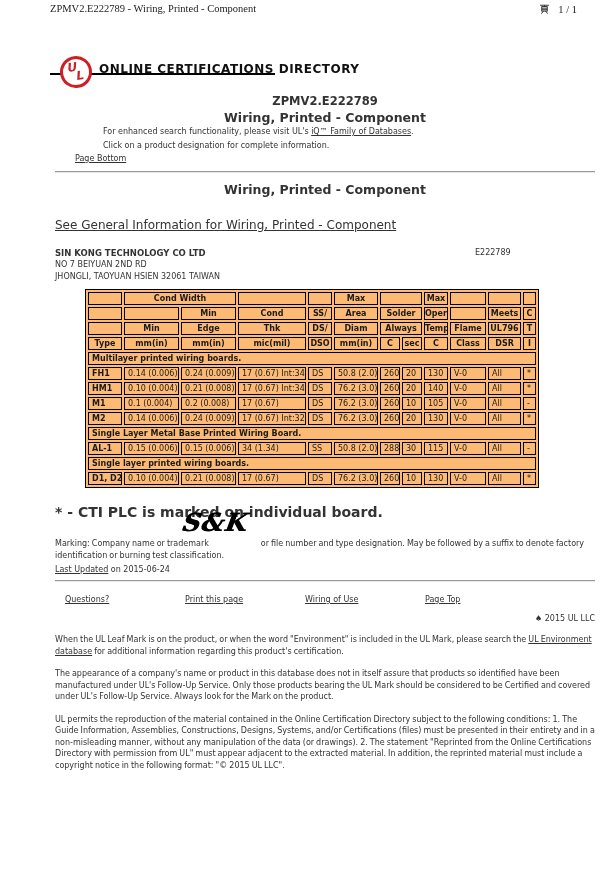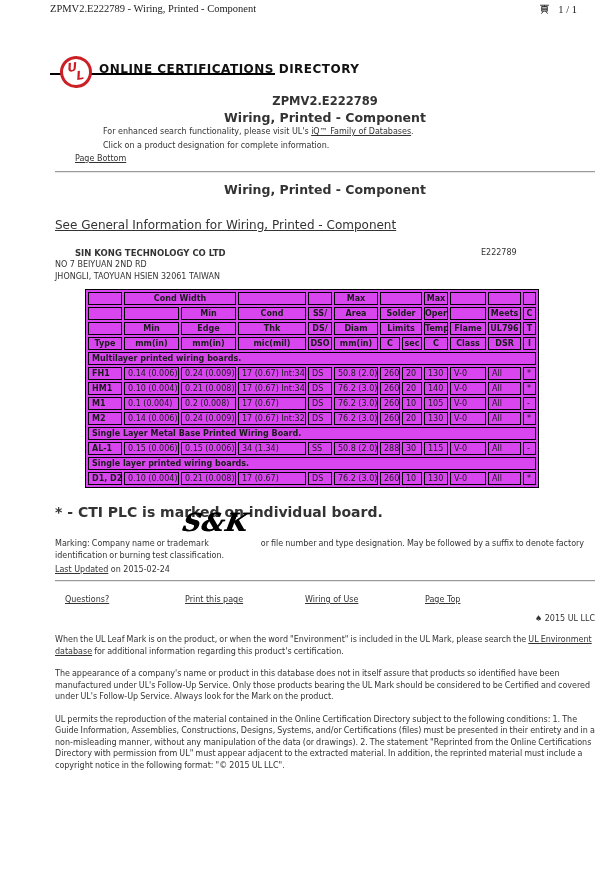--- a/index.html
+++ b/index.html
@@ -40,29 +40,29 @@
   .note { font-size:8px; line-height:12.5px; margin-top:1px;padding-left:48px; }
   .note:first-of-type { margin-top:7px; }
   .page-bottom { font-size:8px; margin:1px 0 0 20px; line-height:12px; }
 
   .hr { height:2px; background:#9a9a9a; border-bottom:1px solid #e8e8e8; margin-top:6px; }
 
   .section-heading { text-align:center; font-size:12.5px; font-weight:bold; margin-top:9px; color:#333; }
   .geninfo { font-size:12px; margin-top:21px; }
 
   .company { margin-top:15px; }
-  .company-name-row { position:relative; font-size:8.5px; font-weight:bold; line-height:12px; color:#333;margin-left:20px; }
-  .file-number { position:absolute; left:406px; top:0; font-weight:normal; font-size:8px; }
+  .company-name-row { position:relative; font-size:8.5px; font-weight:bold; line-height:12px; color:#333; }
+  .file-number { position:absolute; left:420px; top:0; font-weight:normal; font-size:8px; }
   .addr { font-size:8px; line-height:12px; }
 
   
   table.ratings {
     margin:6px 0 0 30px; table-layout:fixed; width:454px;
     border-collapse:separate; border-spacing:2px;
-    border:1px solid #000; background:#d946ef;
+    border:1px solid #000; background:#fdba74;
     font-size:8px; color:#1a1a1a;
   }
   table.ratings td { border:1px solid #000; padding:1px 1px 1px 3px; white-space:nowrap; overflow:hidden; height:13px; vertical-align:middle; }
   table.ratings thead td { font-weight:bold; text-align:center; padding:1px 0; }
   td.sec-title { font-weight:bold; text-align:left; padding-left:4px; }
   td.t-type { font-weight:bold; }
   tbody td { height:15px; }
 
   .footnote { font-size:14px; margin-top:16px;font-weight:bold; }
 
@@ -176,21 +176,21 @@
           <td>Meets</td>
           <td>C</td>
         </tr>
         <tr>
           <td></td>
           <td>Min</td>
           <td>Edge</td>
           <td>Thk</td>
           <td>DS/</td>
           <td>Diam</td>
-          <td colspan="2">Limits</td>
+          <td colspan="2">Always</td>
           <td>Temp</td>
           <td>Flame</td>
           <td>UL796</td>
           <td>T</td>
         </tr>
         <tr>
           <td>Type</td>
           <td>mm(in)</td>
           <td>mm(in)</td>
           <td>mic(mil)</td>
@@ -309,21 +309,21 @@
   </tbody>
     </table>
 
     <div class="footnote">* - CTI PLC is marked on individual board.</div>
 
     <div class="marking">
       <span class="sk-logo">S&amp;K</span>
       <span>Marking: Company name or trademark</span><span class="sk-spacer"></span><span>or file number and type designation. May be followed by a suffix to denote factory identification or burning test classification.</span>
     </div>
 
-    <div class="updated"><a>Last Updated</a><span> on 2015-02-24</span></div>
+    <div class="updated"><a>Last Updated</a><span> on 2015-06-24</span></div>
 
     <div class="hr"></div>
 
     <div class="links-row">
       <a>Questions?</a><a>Print this page</a><a>Wiring of Use</a><a>Page Top</a>
     </div>
 
     <div class="copyright">♠ 2015 UL LLC</div>
 
     <p class="legal"><span>When the UL Leaf Mark is on the product, or when the word "Environment" is included in the UL Mark, please search the </span><a>UL Environment database</a><span> for additional information regarding this product's certification.</span></p>

